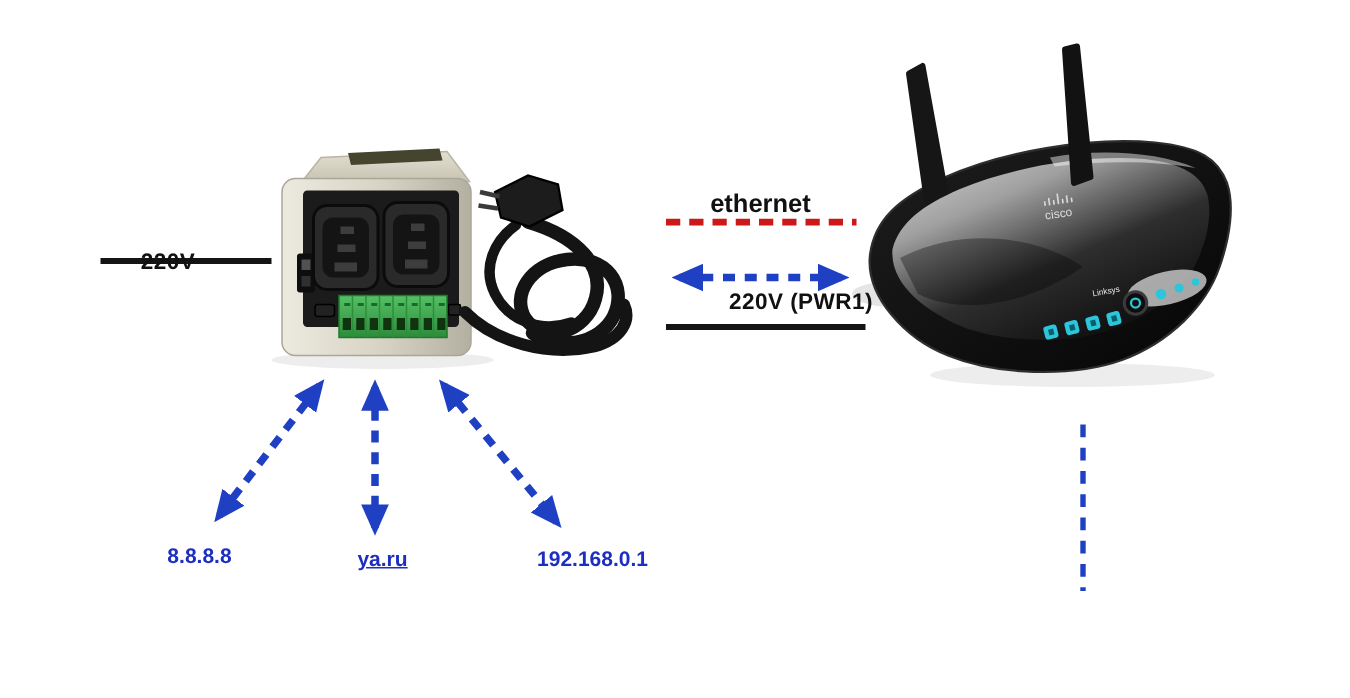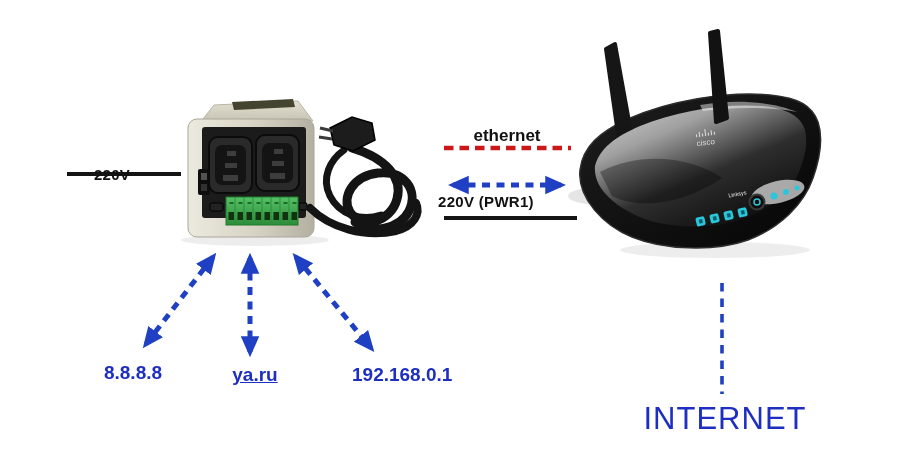--- a/index.html
+++ b/index.html
@@ -4,21 +4,21 @@
 <style>
   html,body{margin:0;padding:0;background:#fff;}
   .stage{
     position:relative;width:900px;height:465px;background:var(--background,#ffffff);
     font-family:"Liberation Sans",sans-serif;overflow:hidden;
   }
   .stage svg{position:absolute;left:0;top:0;}
   .lbl{position:absolute;text-align:center;color:var(--label-black,#111);line-height:1.1;}
   .lbl-black{font-weight:bold;font-size:15px;letter-spacing:.3px;}
   .lbl-eth{font-weight:bold;font-size:17px;}
-  .lbl-blue{color:var(--label-blue,#1d2ec1);font-weight:bold;font-size:19px;}
+  .lbl-blue{color:var(--label-blue,#1d2ec1);font-weight:bold;font-size:14px;}
   .lbl-internet{color:var(--label-blue,#1d2ec1);font-weight:400;font-size:31px;letter-spacing:1px;}
   
   .blue-dash{stroke:var(--arrow-blue,#2040c4);stroke-width:5;fill:none;stroke-dasharray:8 6.5;}
   .blue-dash-thin{stroke:var(--arrow-blue,#2040c4);stroke-width:3.6;fill:none;stroke-dasharray:8.5 7;}
   .marker-head{fill:var(--arrow-blue,#2040c4);}
   .red-dash{stroke:var(--ethernet-red,#cc1818);stroke-width:4.5;fill:none;stroke-dasharray:9.5 6;}
   .black-line{stroke:var(--wire-black,#141414);stroke-width:4;fill:none;}
   .led{fill:var(--led-teal,#2cc6da);}
   .cord{stroke:#141414;fill:none;stroke-linecap:round;}
 </style>
@@ -200,19 +200,18 @@
       <g>
         <circle class="led" cx="774" cy="196" r="3.5"></circle>
         <circle class="led" cx="786" cy="192" r="3"></circle>
         <circle class="led" cx="797" cy="188" r="2.5"></circle>
       </g>
     </g>
   </svg>
 
   <div class="lbl lbl-black" style="left:54px;top:151px;width:116px;margin-top:16px;">220V</div>
   <div class="lbl lbl-eth" style="left:443px;top:127px;width:128px;">ethernet</div>
-  <div class="lbl lbl-black" style="left:418px;top:194px;width:136px;">220V (PWR1)</div>
+  <div class="lbl lbl-black" style="left:466px;top:194px;width:136px;">220V (PWR1)</div>
   <div class="lbl lbl-blue" style="left:98px;top:363px;width:70px;">8.8.8.8</div>
   <div class="lbl lbl-blue" style="left:222px;top:365px;width:66px;text-decoration:underline;">ya.ru</div>
   <div class="lbl lbl-blue" style="left:352px;top:365px;width:86px;">192.168.0.1</div>
-  <div class="lbl lbl-internet" style="left:640px;top:402px;width:170px;">INTERNET</div>
 
 </div>
 
 </body></html>

